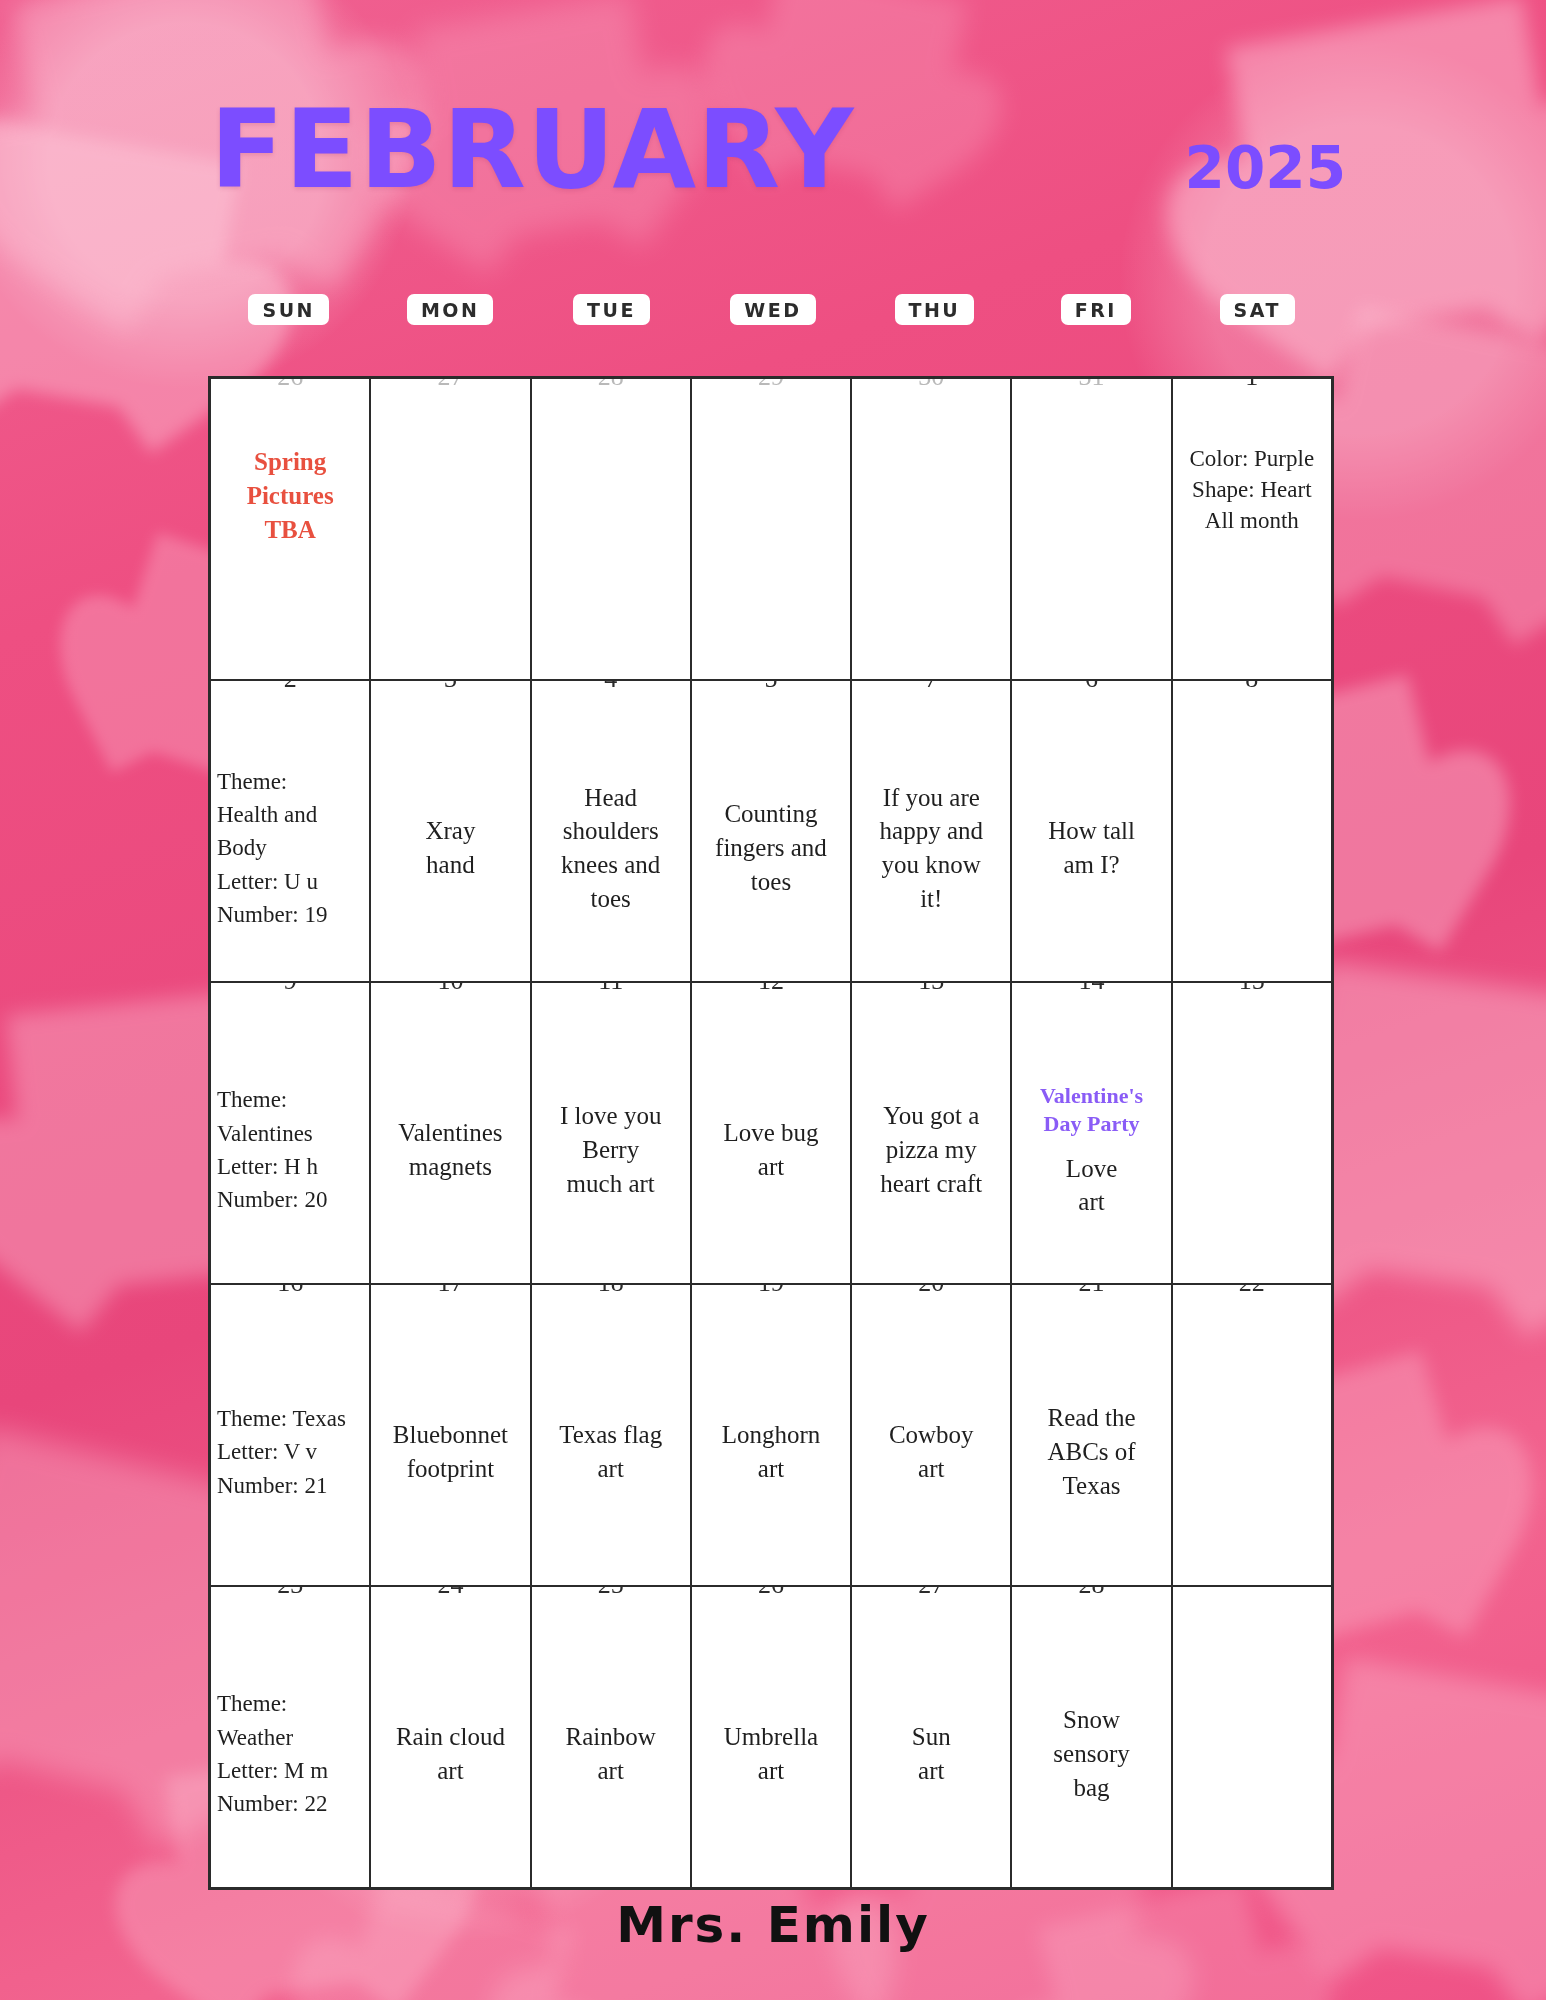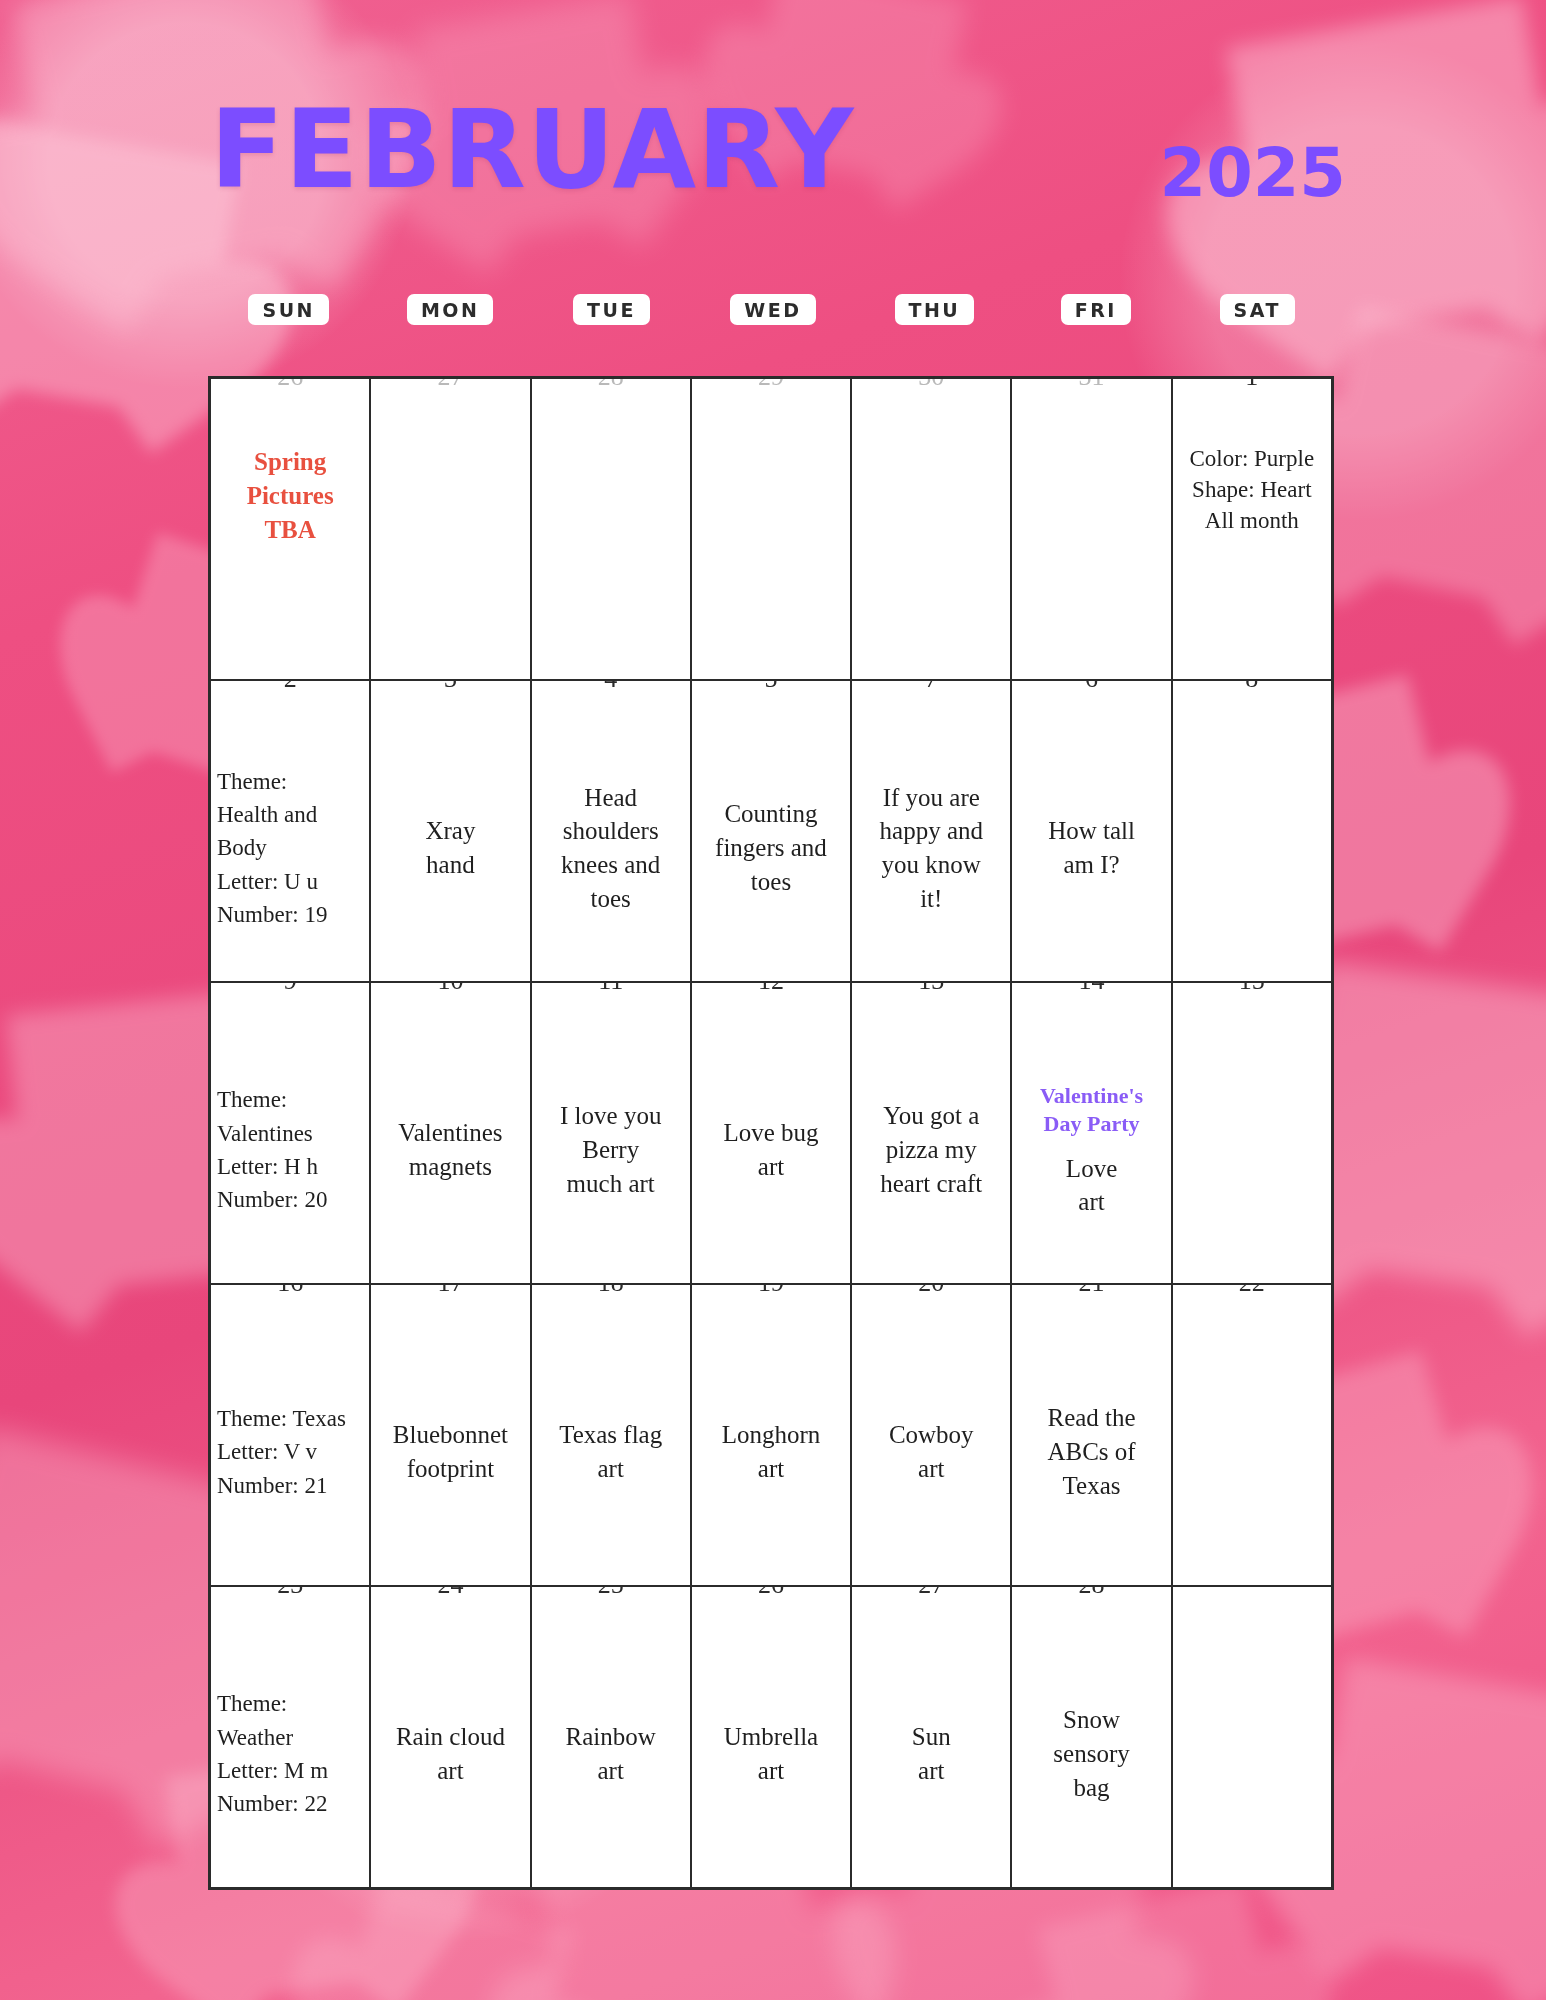--- a/index.html
+++ b/index.html
@@ -69,21 +69,21 @@
     color: #7c4dff;
     line-height: 1;
     text-shadow: 0 2px 4px rgba(160,40,90,0.18);
   }
   #year {
     position: absolute;
     right: 0;
     top: 38px;
     font-family: "DejaVu Sans", sans-serif;
     font-weight: bold;
-    font-size: 67px;
+    font-size: 58px;
     color: #7c4dff;
     text-align: right;
   }
 
   #dow-row {
     position: absolute;
     top: 294px;
     left: 208px;
     width: 1130px;
     display: flex;
@@ -457,14 +457,15 @@
 sensory
 bag</div>
         </div>
         <div class="cell">
           <div class="daynum"><span style="visibility: hidden;"></span></div>
           <div class="cell-body"></div>
         </div>
       </div>
     </div>
 
+  <div id="signature">Mrs. Emily</div>
 
 </div>
 
 </body></html>

